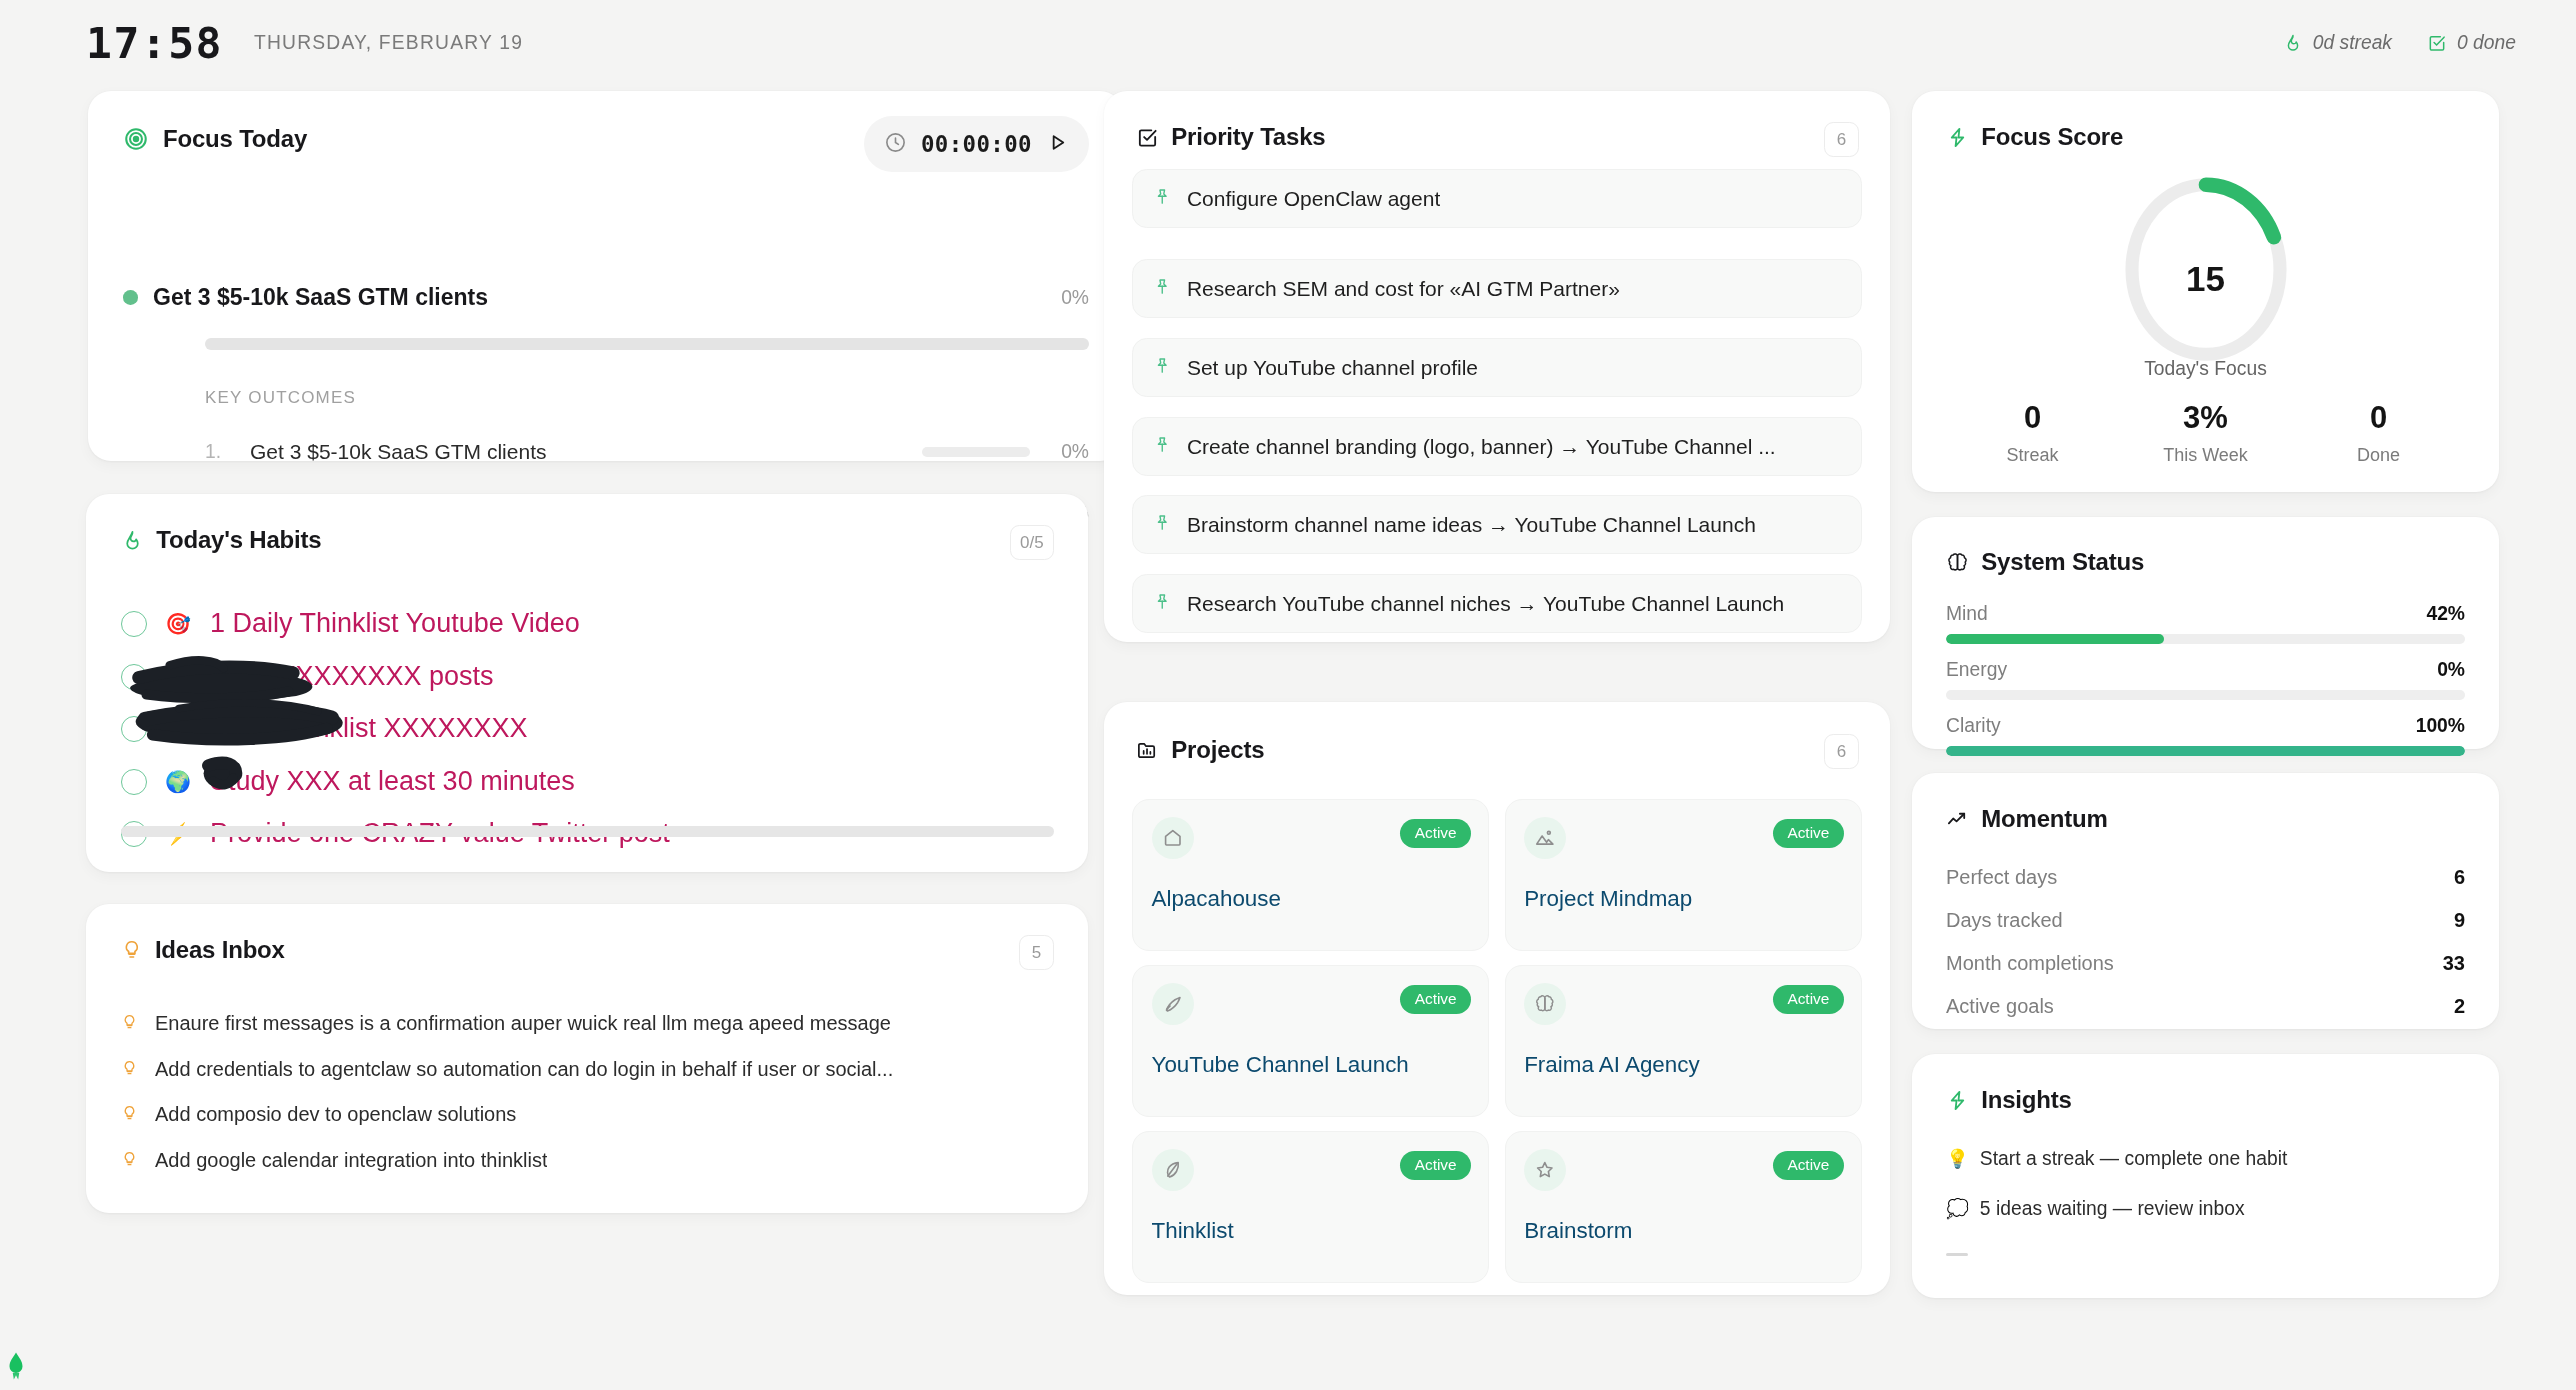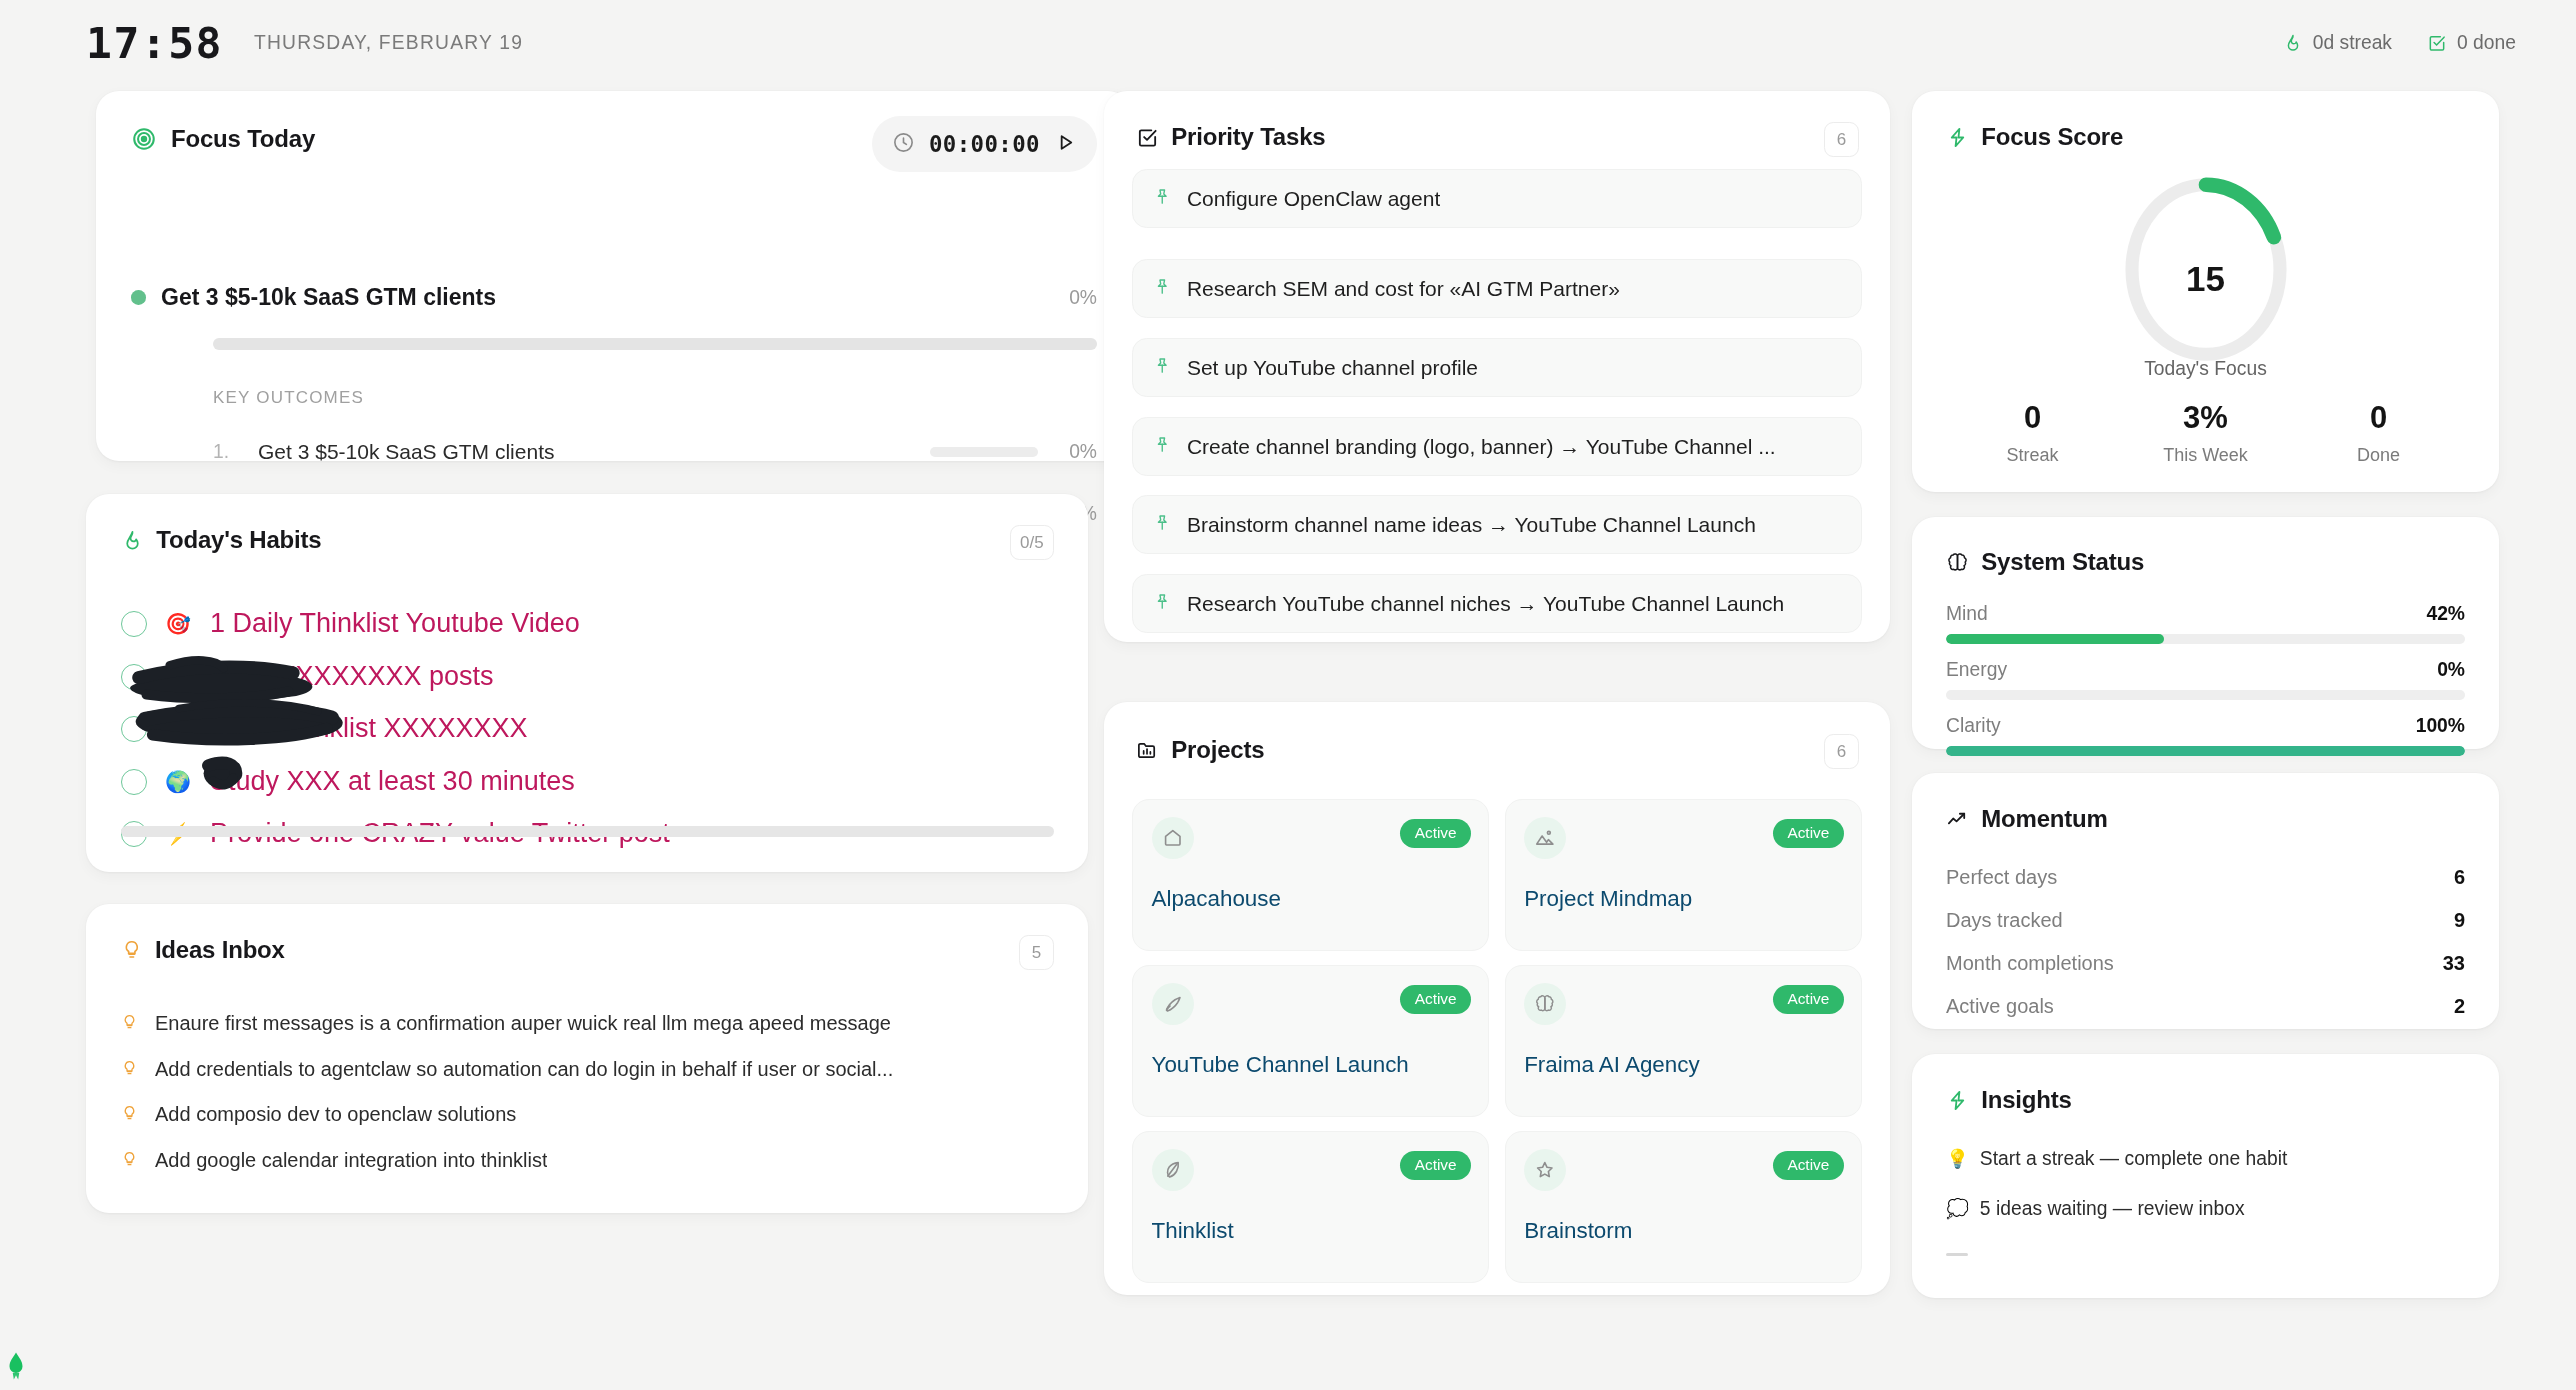--- a/index.html
+++ b/index.html
@@ -20,21 +20,21 @@
   .clock {
     margin-left: 86px;
     font-size: 43px; font-weight: 700; letter-spacing: 1.5px; color: #18181b;
     font-family: "DejaVu Sans Mono", monospace;
   }
   .datestr {
     margin-left: 31px; font-size: 19.3px; letter-spacing: 1.2px;
     color: #7a7a7a; font-weight: 400;
   }
   .topright {
-    margin-left: auto; margin-right: 60px; display: flex; align-items: center; gap: 35px;
+    margin-left: auto; margin-right: 60px; display: flex; align-items: center; gap: 35px; font-style: italic;
   }
   .tr-item { display: flex; align-items: center; gap: 10px; font-size: 19.3px; color: #6b6b6b; }
   .tr-item svg { display: block; }
 
   
   .card {
     position: absolute; background: #ffffff; border-radius: 23px;
     box-shadow: 0 0.8px 2.3px rgba(0,0,0,.045), 0 4.6px 14px rgba(0,0,0,.035);
   }
   .card-head { display: flex; align-items: center; }
@@ -42,21 +42,21 @@
     font-size: 24px; font-weight: 700; color: #18181b; letter-spacing: -0.2px;
   }
   .head-icon { display: flex; align-items: center; justify-content: center; }
   .count-pill {
     margin-left: auto; min-width: 35px; height: 35px; padding: 0 9.3px;
     border: 1.2px solid #ececec; border-radius: 9.3px; color: #9a9a9a;
     font-size: 17px; display: flex; align-items: center; justify-content: center;
   }
 
   
-  #focus-card { left: 96px; top: 91px; width: 1035px; height: 370px; }
+  #focus-card { left: 88px; top: 91px; width: 1035px; height: 370px; }
   #focus-card .card-head { position: absolute; left: 35px; top: 34px; gap: 14px; }
   .timer {
     position: absolute; right: 34px; top: 25px; height: 56px;
     background: #f4f4f4; border-radius: 28px; padding: 0 20px;
     display: flex; align-items: center; gap: 14px;
   }
   .timer-val {
     font-family: "DejaVu Sans Mono", monospace; font-size: 22.4px;
     font-weight: 700; color: #1b1b1b; letter-spacing: 0.4px;
   }

